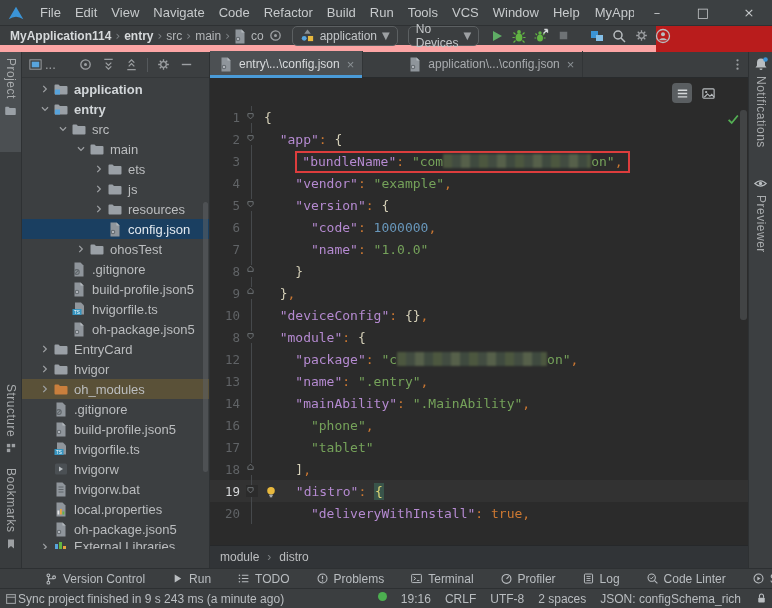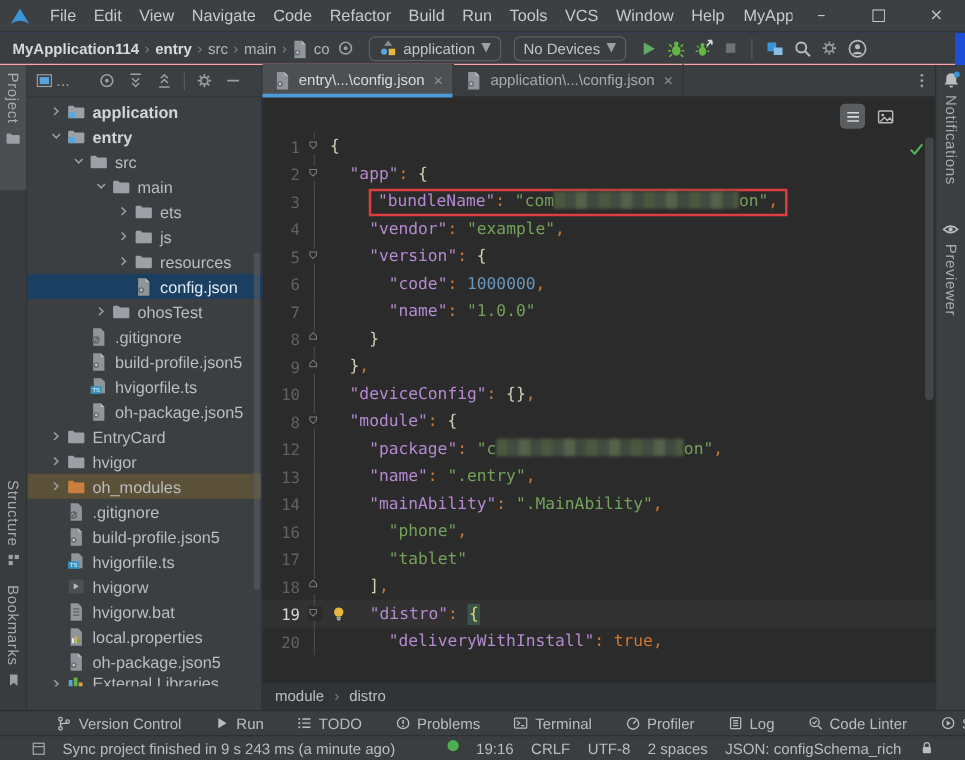--- a/index.html
+++ b/index.html
@@ -1,35 +1,35 @@
 <!DOCTYPE html>
 <html><head>
 <meta charset="utf-8">
 <style>
   html,body{margin:0;padding:0;background:#1e1f22;}
-  .app{position:relative;width:772px;height:608px;overflow:hidden;background:#1d4ed8;
+  .app{position:relative;width:772px;height:608px;overflow:hidden;background:#b91c1c;
        font-family:"Liberation Sans",sans-serif;color:#bbbdbf;font-size:13px;
        -webkit-font-smoothing:antialiased;}
   .app *{box-sizing:border-box;}
   svg{display:block;}
 
   
   .titlebar{position:absolute;left:0;top:0;width:772px;height:26px;background:#3c4042;
             display:flex;align-items:center;border-bottom:1px solid #2e3133;}
   .logo{width:18px;height:18px;margin:0 8px 0 7px;}
   .menu{display:flex;align-items:center;height:100%;}
   .menu-item{padding:0 7px;height:100%;display:flex;align-items:center;color:#c7cacc;cursor:default;}
   .win-title{margin-left:8px;width:84px;overflow:hidden;white-space:nowrap;color:#c7cacc;}
   .winbtns{margin-left:auto;display:flex;height:100%;}
   .winbtn{width:46px;height:100%;display:flex;align-items:center;justify-content:center;
           color:#c7cacc;font-family:"DejaVu Sans",sans-serif;font-size:13px;}
 
   
-  .toolbar{position:absolute;left:0;top:26px;width:764px;height:26px;background:#3b3e40;
-           display:flex;align-items:center;border-bottom:1px solid #fca5a5;font-size:12px;}
+  .toolbar{position:absolute;left:0;top:26px;width:656px;height:26px;background:#3b3e40;
+           display:flex;align-items:center;border-bottom:7px solid #fca5a5;font-size:12px;}
   .crumbs{display:flex;align-items:center;margin-left:8px;white-space:nowrap;}
   .crumb{color:#b3b6b8;padding:0 2px;}
   .crumb.bold{font-weight:bold;color:#d6d9db;}
   .crumb-sep{color:#7c8083;margin:0 2px;font-family:"DejaVu Sans",sans-serif;}
   .crumb-file{display:flex;align-items:center;gap:3px;color:#b3b6b8;}
   .tb-icon{width:18px;height:18px;display:flex;align-items:center;justify-content:center;margin:0 4px;}
   .combo{display:flex;align-items:center;gap:5px;border:1px solid #5c6062;border-radius:5px;
          height:20px;padding:0 7px;margin:0 5px;color:#c3c6c8;}
   .combo .arrow{font-family:"DejaVu Sans",sans-serif;color:#9da0a3;font-size:10px;}
   .tb-right{display:flex;align-items:center;margin-left:2px;}
@@ -55,21 +55,21 @@
   .trow.sel{background:#1a3f61;color:#e2e9f0;}
   .trow.hl{background:#5a5138;}
   .trow.bold .tlabel{font-weight:bold;color:#d2d6d9;}
   .trow.partial{height:10px;overflow:hidden;align-items:flex-start;}
   .tchev{width:17px;height:16px;flex:none;display:flex;align-items:center;justify-content:center;}
   .ticon{width:16px;height:16px;flex:none;display:flex;align-items:center;justify-content:center;margin-right:5px;}
   .tree-scroll{position:absolute;right:1px;top:150px;width:5px;height:270px;background:#5d6164;border-radius:3px;opacity:.55;}
 
   
   .editor{flex:1;position:relative;background:#2b2b2b;min-width:0;}
-  .tabbar{height:26px;background:#3b3e40;display:flex;align-items:flex-end;border-bottom:1px solid #282b2d;}
+  .tabbar{height:26px;background:#3b3e40;display:flex;align-items:flex-end;border-bottom:1px solid #282b2d;gap:36px;}
   .tab{height:26px;display:flex;align-items:center;gap:5px;padding:0 8px;font-size:12px;color:#a8abae;
        border-right:1px solid #323537;position:relative;}
   .tab.active{background:#4c5053;color:#d8dadc;}
   .tab.active::after{content:"";position:absolute;left:0;right:0;bottom:-1px;height:3px;background:#4a9bd8;}
   .tab .close{color:#8a9094;font-size:13px;margin-left:2px;}
   .tab-kebab{margin-left:auto;align-self:center;width:22px;display:flex;justify-content:center;}
 
   .code-area{position:absolute;left:0;top:26px;right:0;bottom:23px;overflow:hidden;padding-top:28px;}
   .cl{height:22px;display:flex;align-items:center;font-family:"DejaVu Sans Mono",monospace;font-size:13px;}
   .cl.cur{background:rgba(255,255,255,.035);}
@@ -107,21 +107,21 @@
   .rightstrip{width:24px;background:#3c3f41;border-left:1px solid #2e3133;flex:none;
               display:flex;flex-direction:column;align-items:center;padding-top:4px;}
   .rs-block{display:flex;flex-direction:column;align-items:center;gap:4px;}
 
   
   .bottombar{position:absolute;left:0;top:568px;width:772px;height:20px;background:#3b3e40;
              border-top:1px solid #2d3032;display:flex;align-items:center;padding-left:44px;gap:26px;
              font-size:12px;color:#b9bdc0;}
   .bb-item{display:flex;align-items:center;gap:5px;white-space:nowrap;}
   .statusbar{position:absolute;left:0;top:588px;width:772px;height:20px;background:#3b3e40;
-             border-top:1px solid #2d3032;display:flex;align-items:center;padding:0 24px;gap:12px;
+             border-top:1px solid #2d3032;display:flex;align-items:center;padding:0 4px;
              font-size:12px;color:#b9bdc0;}
   .sb-right{margin-left:auto;display:flex;gap:14px;}
   .dot{width:9px;height:9px;border-radius:50%;background:#4caf50;}
 </style>
 </head>
 <body>
 
 <div class="app">
 
   <div class="titlebar">

